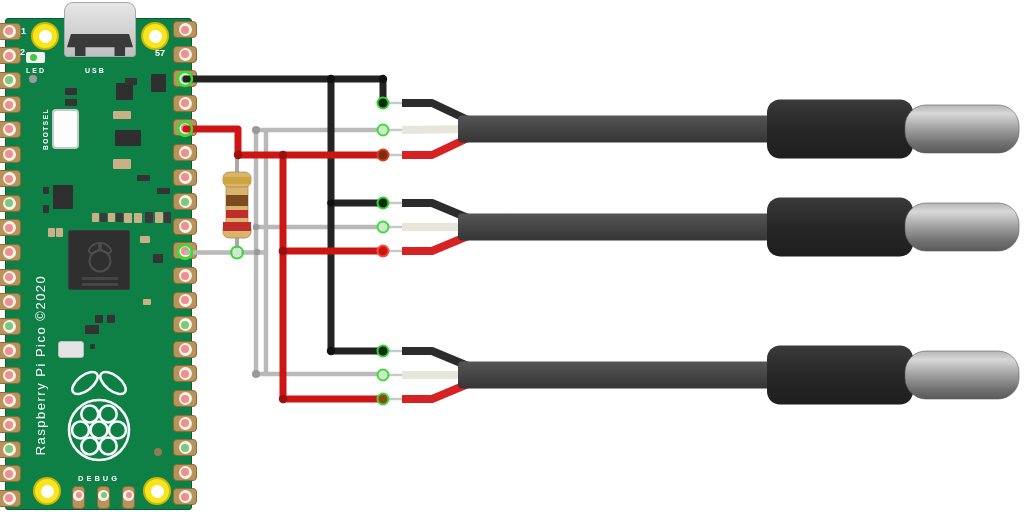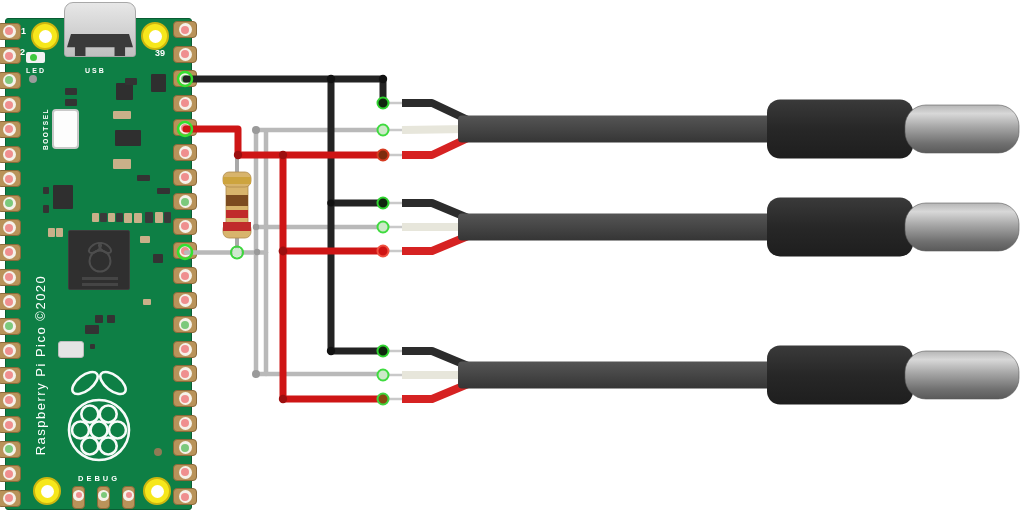--- a/index.html
+++ b/index.html
@@ -332,21 +332,21 @@
         <circle cx="31" cy="30" r="10.5"></circle>
       </g>
     </svg>
     <div class="chip-bar" style="top:46px;"></div>
     <div class="chip-bar" style="top:52px;"></div>
   </div>
   <div id="crystal"></div>
 
   <span class="sslabel lbl-num" style="left:21px;top:26px;">1</span>
   <span class="sslabel lbl-num" style="left:20px;top:47px;">2</span>
-  <span class="sslabel lbl-num" style="left:155px;top:48px;">39</span>
+  <span class="sslabel lbl-num" style="left:155px;top:48px;">57</span>
   <span class="sslabel lbl-small" style="left:26px;top:67px;">LED</span>
   <span class="sslabel lbl-small" style="left:85px;top:67px;">USB</span>
   <span class="sslabel rot" id="bootsel-label">BOOTSEL</span>
   <span class="sslabel rot" id="side-text">Raspberry Pi Pico ©2020</span>
   <span class="sslabel lbl-debug" style="left:78px;top:474px;">DEBUG</span>
 
   <svg id="wiring-svg" width="1024" height="528">
     <defs>
       <linearGradient id="cableGrad" x1="0" y1="0" x2="0" y2="1">
         <stop offset="0" stop-color="#555555"></stop>

